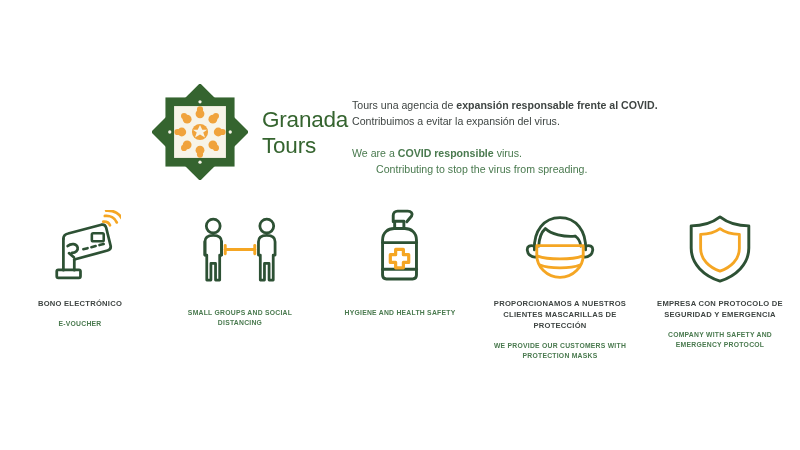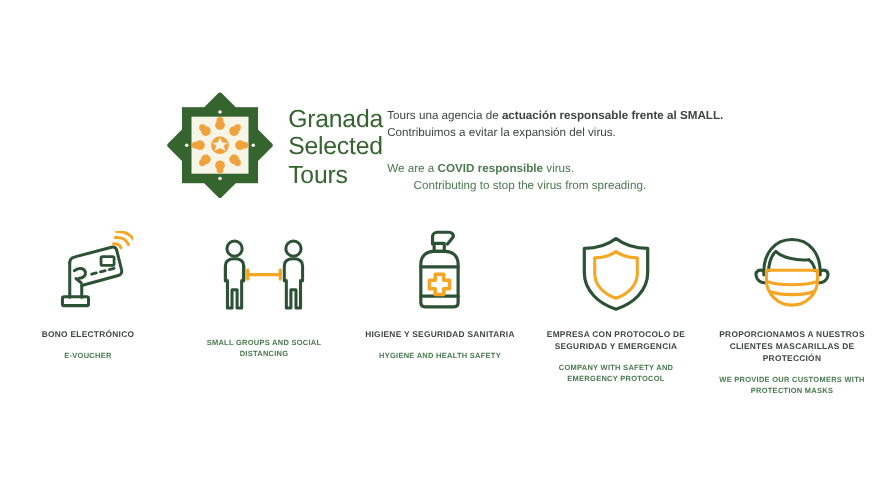--- a/index.html
+++ b/index.html
@@ -156,28 +156,27 @@
             <circle cx="81.5" cy="50" r="1.7"></circle>
             <circle cx="50" cy="81.5" r="1.7"></circle>
             <circle cx="18.5" cy="50" r="1.7"></circle>
           </g>
         </g>
       </svg>
     </div>
 
     <div id="brand-wordmark">
       <span class="brand-line bold" style="color: rgb(53, 100, 47);">Granada</span>
-      <span class="brand-line light" style="color: rgb(53, 100, 47);">Selected</span>
       <span class="brand-line bold" style="color: rgb(53, 100, 47);">Tours</span>
     </div>
   </div>
 
   <div id="covid-statement">
     <div class="stmt-block primary">
-      <div class="stmt-line" style="color: rgb(63, 69, 67);"><span>Tours una agencia de </span><b>actuación responsable frente al SMALL.</b></div>
+      <div class="stmt-line" style="color: rgb(63, 69, 67);"><span>Tours una agencia de </span><b>expansión responsable frente al COVID.</b></div>
       <div class="stmt-line" style="color: rgb(63, 69, 67);">Contribuimos a evitar la expansión del virus.</div>
     </div>
     <div class="stmt-block secondary">
       <div class="stmt-line" style="color: rgb(74, 122, 79);"><span>We are a </span><b>COVID responsible</b><span> virus.</span></div>
       <div class="stmt-line" style="color: rgb(74, 122, 79); margin-left: 24px;">Contributing to stop the virus from spreading.</div>
     </div>
   </div>
 </div>
 
 <div id="features">
@@ -250,37 +249,21 @@
           <path d="M14 33 C14 25 19.5 21 26 21 L37 21 C43.5 21 49 25 49 33
                    L49 69 C49 71.5 47.5 73 45 73 L18 73
                    C15.5 73 14 71.5 14 69 Z"></path>
           <line x1="14" y1="35.5" x2="49" y2="35.5"></line>
           <line x1="14" y1="63" x2="49" y2="63"></line>
         </g>
         <path d="M27.5 42.5 L35.5 42.5 L35.5 48 L41 48 L41 56 L35.5 56
                  L35.5 61.5 L27.5 61.5 L27.5 56 L22 56 L22 48 L27.5 48 Z" fill="none" stroke="#f5a623" stroke-width="3.3" stroke-linejoin="round"></path>
       </svg>
     </div>
-    <div class="feature-title" style="color: rgb(63, 69, 67);">HIGIENE Y SEGURIDAD SANITARIA</div>
     <div class="feature-subtitle" style="color: rgb(74, 122, 79);">HYGIENE AND HEALTH SAFETY</div>
-  </div>
-
-  <div class="feature">
-    <div class="feature-icon">
-      <svg viewBox="0 0 72 74" width="68" height="70" aria-hidden="true">
-        <path d="M36 3 C27 10 16 12.5 5.5 12.5 L5.5 36
-                 C5.5 53 19 65.5 36 71 C53 65.5 66.5 53 66.5 36
-                 L66.5 12.5 C56 12.5 45 10 36 3 Z" fill="none" stroke="#2d5134" stroke-width="3.1" stroke-linejoin="round"></path>
-        <path d="M36 15.5 C30 20 22.5 21.5 15.5 21.5 L15.5 36.5
-                 C15.5 48 24.5 56.5 36 60.5 C47.5 56.5 56.5 48 56.5 36.5
-                 L56.5 21.5 C49.5 21.5 42 20 36 15.5 Z" fill="none" stroke="#f5a623" stroke-width="3" stroke-linejoin="round"></path>
-      </svg>
-    </div>
-    <div class="feature-title" style="color: rgb(63, 69, 67);">EMPRESA CON PROTOCOLO DE SEGURIDAD Y EMERGENCIA</div>
-    <div class="feature-subtitle" style="color: rgb(74, 122, 79);">COMPANY WITH SAFETY AND EMERGENCY PROTOCOL</div>
   </div>
 
   <div class="feature">
     <div class="feature-icon">
       <svg viewBox="0 0 82 76" width="78" height="72" aria-hidden="true">
         <g fill="none" stroke="#2d5134" stroke-width="3" stroke-linecap="round" stroke-linejoin="round">
           <path d="M14 36 C9 34.5 6 36.5 6.5 40.5 C7 45 11 48 15.5 47.5"></path>
           <path d="M68 36 C73 34.5 76 36.5 75.5 40.5 C75 45 71 48 66.5 47.5"></path>
           <path d="M14 40 C13 20 24 6 41 6 C58 6 69 20 68 40"></path>
           <path d="M18.5 36 C19 28 21 21.5 25.5 17.5
@@ -292,13 +275,28 @@
                    C65.5 58 55 69 41 69 C27 69 16.5 58 16.5 45 Z"></path>
           <path d="M17.5 46.5 C28 50.5 54 50.5 64.5 46.5"></path>
           <path d="M20 56 C29.5 60 52.5 60 62 56"></path>
         </g>
       </svg>
     </div>
     <div class="feature-title" style="color: rgb(63, 69, 67);">PROPORCIONAMOS A NUESTROS CLIENTES MASCARILLAS DE PROTECCIÓN</div>
     <div class="feature-subtitle" style="color: rgb(74, 122, 79);">WE PROVIDE OUR CUSTOMERS WITH PROTECTION MASKS</div>
   </div>
 
+  <div class="feature">
+    <div class="feature-icon">
+      <svg viewBox="0 0 72 74" width="68" height="70" aria-hidden="true">
+        <path d="M36 3 C27 10 16 12.5 5.5 12.5 L5.5 36
+                 C5.5 53 19 65.5 36 71 C53 65.5 66.5 53 66.5 36
+                 L66.5 12.5 C56 12.5 45 10 36 3 Z" fill="none" stroke="#2d5134" stroke-width="3.1" stroke-linejoin="round"></path>
+        <path d="M36 15.5 C30 20 22.5 21.5 15.5 21.5 L15.5 36.5
+                 C15.5 48 24.5 56.5 36 60.5 C47.5 56.5 56.5 48 56.5 36.5
+                 L56.5 21.5 C49.5 21.5 42 20 36 15.5 Z" fill="none" stroke="#f5a623" stroke-width="3" stroke-linejoin="round"></path>
+      </svg>
+    </div>
+    <div class="feature-title" style="color: rgb(63, 69, 67);">EMPRESA CON PROTOCOLO DE SEGURIDAD Y EMERGENCIA</div>
+    <div class="feature-subtitle" style="color: rgb(74, 122, 79);">COMPANY WITH SAFETY AND EMERGENCY PROTOCOL</div>
+  </div>
+
 </div>
 
 </body></html>

